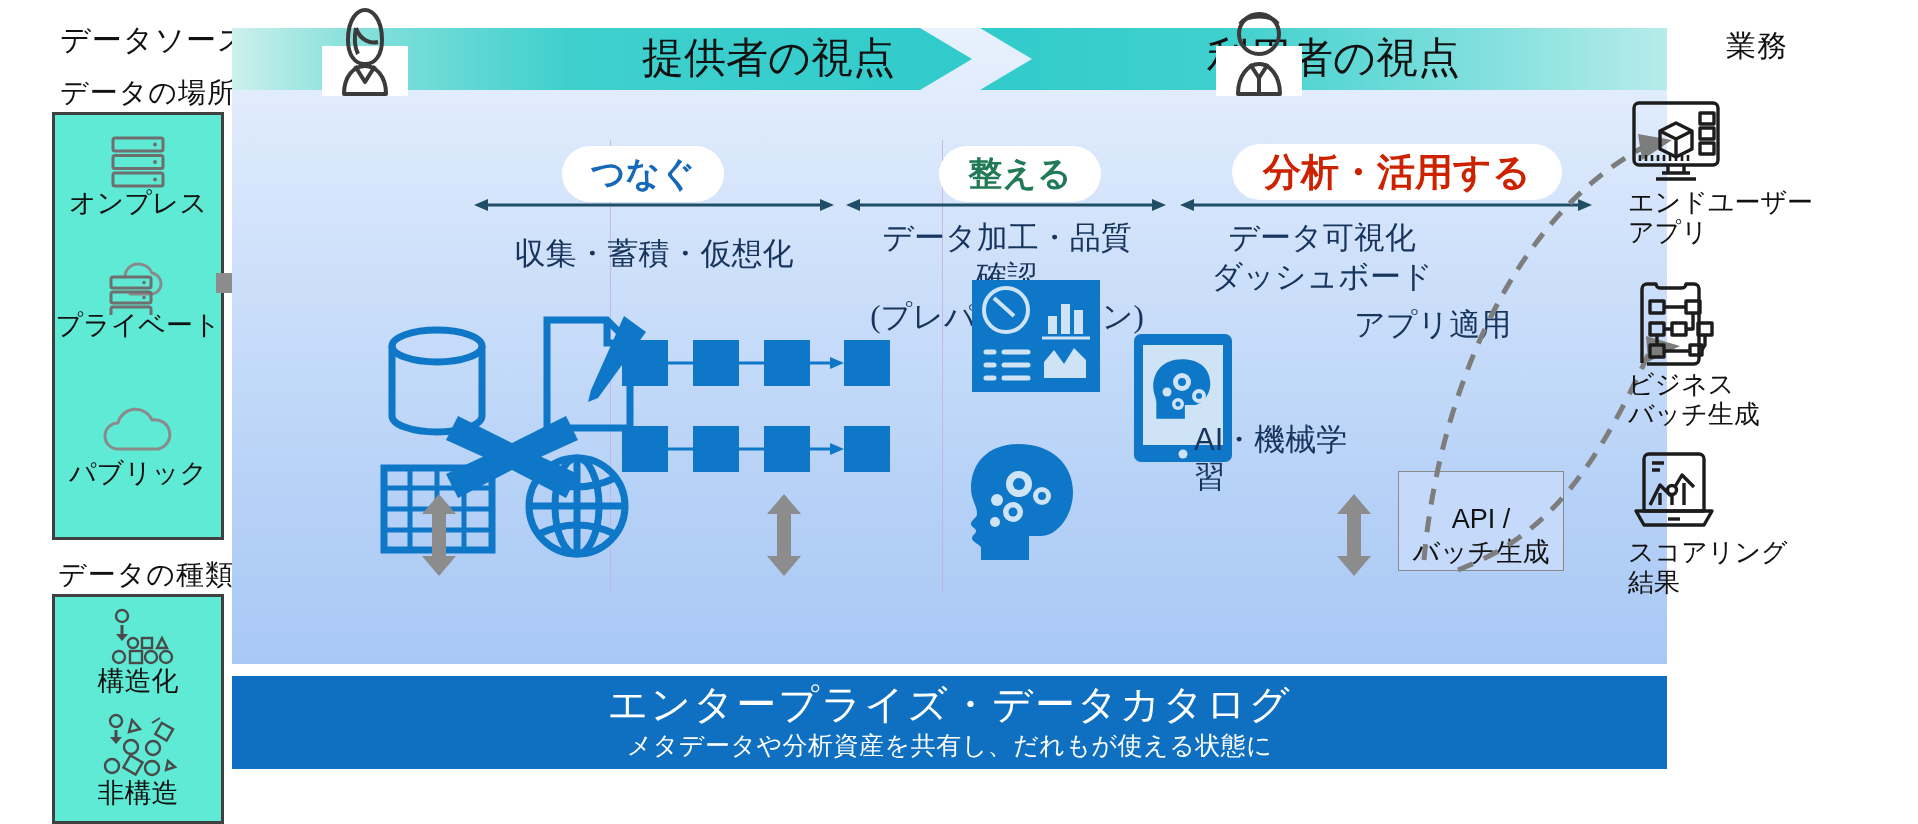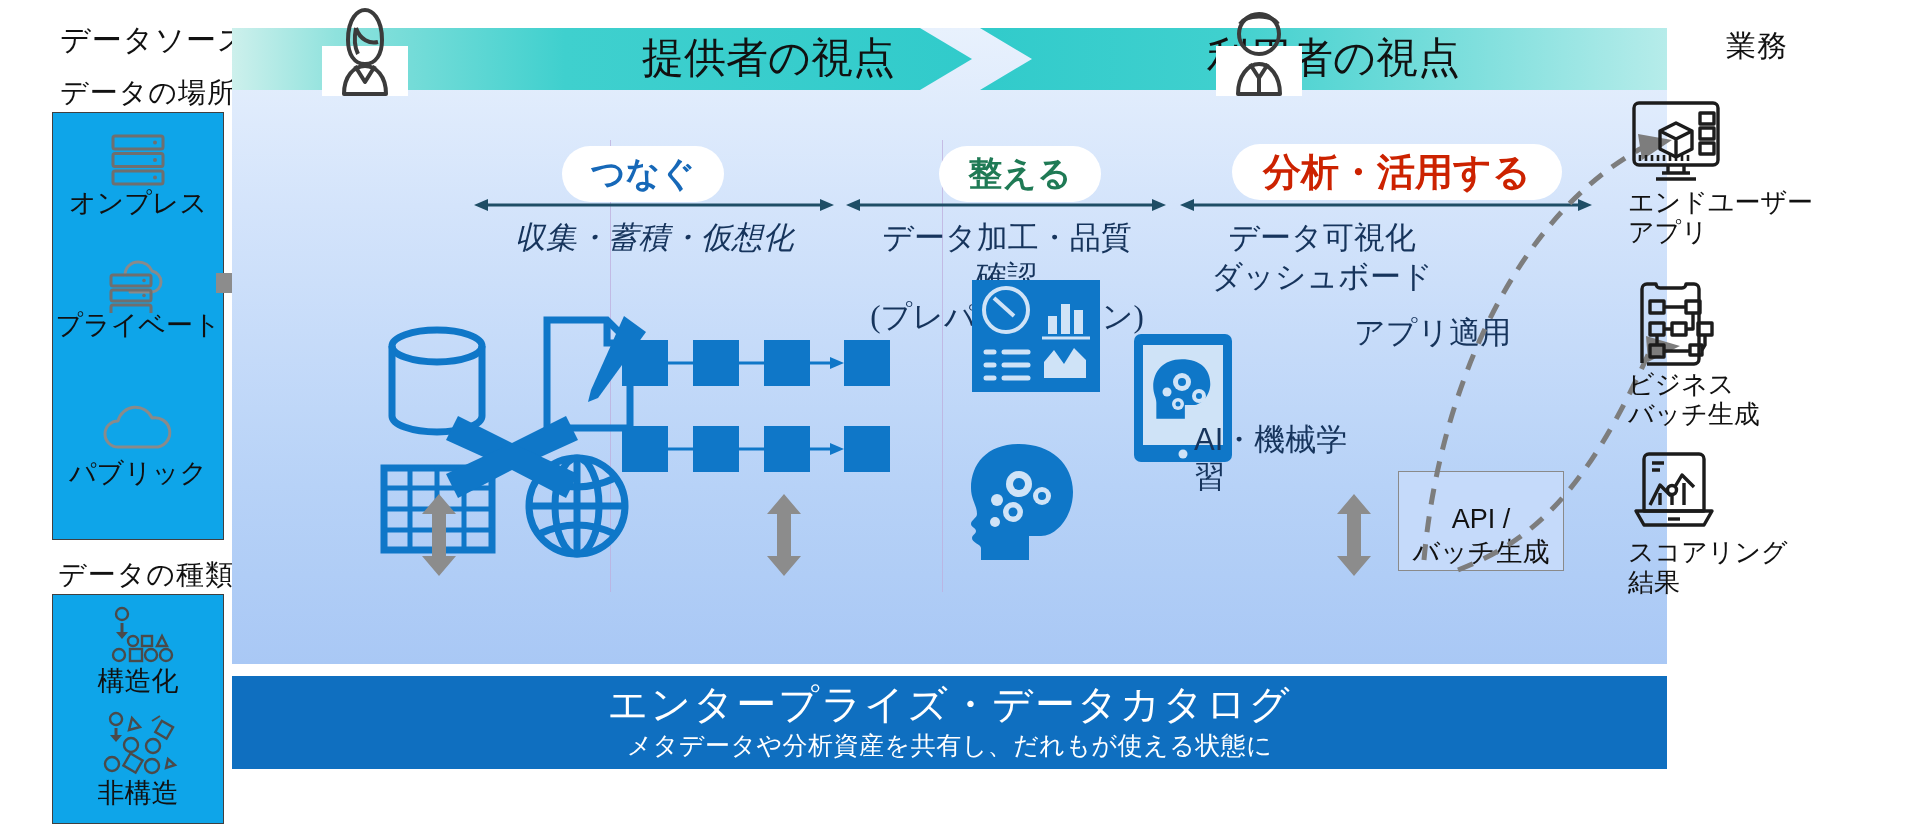--- a/index.html
+++ b/index.html
@@ -8,21 +8,21 @@
 
   
   .abs{position:absolute;}
 
   
   #left-sidebar{left:0;top:0;width:272px;height:824px;}
   .side-heading{font-size:30px;color:#111;letter-spacing:1px;white-space:nowrap;}
   #ds-title{left:60px;top:20px;}
   #place-title{left:60px;top:74px;font-size:28px;}
   #kind-title{left:58px;top:556px;font-size:28px;}
-  .side-box{position:absolute;border:1px solid #404040;background:#0ea5e9;box-sizing:border-box;}
+  .side-box{position:absolute;border:3px solid #404040;background:#5eead4;box-sizing:border-box;font-family:Liberation Mono, monospace;}
   #place-box{left:52px;top:112px;width:172px;height:428px;}
   #kind-box{left:52px;top:594px;width:172px;height:230px;}
   .side-item{position:absolute;width:100%;text-align:center;}
   .side-label{font-size:27px;color:#111;line-height:1.1;white-space:nowrap;}
   .ico-wrap{display:flex;align-items:center;justify-content:center;height:58px;}
 
   
   #main-panel{left:232px;top:28px;width:1435px;height:636px;
       background:linear-gradient(180deg,#e8f1fd 0%,#d4e4fb 28%,#b7d2f7 72%,#a9c8f5 100%);}
   
@@ -51,24 +51,24 @@
   #pill-3{left:1000px;top:116px;width:330px;color:#cc2200;font-size:38px;}
 
   
   .phase-arrow{position:absolute;top:170px;height:14px;}
   #arrow-1{left:242px;width:360px;}
   #arrow-2{left:614px;width:320px;}
   #arrow-3{left:948px;width:412px;}
 
   
   .col-text{position:absolute;font-size:31px;color:#16345c;line-height:1.27;text-align:center;}
-  #col1-text{left:242px;top:190px;width:360px;font-style:italic;}
+  #col1-text{left:242px;top:206px;width:360px;}
   #col2-text{left:610px;top:190px;width:330px;}
   #col3-text{left:940px;top:190px;width:300px;text-align:center;}
-  #app-apply-text{left:1122px;top:284px;font-size:31px;color:#16345c;white-space:nowrap;}
+  #app-apply-text{left:1122px;top:276px;font-size:31px;color:#16345c;white-space:nowrap;}
   #ai-ml-text{left:962px;top:393px;font-size:31px;color:#16345c;width:175px;line-height:1.2;}
 
   
   #api-box{left:1166px;top:443px;width:166px;height:100px;
      background:#c5dafa;border:1px solid #8a8a8a;box-sizing:border-box;
      display:flex;flex-direction:column;align-items:center;justify-content:flex-end;
      font-size:27px;color:#111;line-height:1.25;}
 
   
   .ud-arrow{position:absolute;width:34px;height:82px;}

